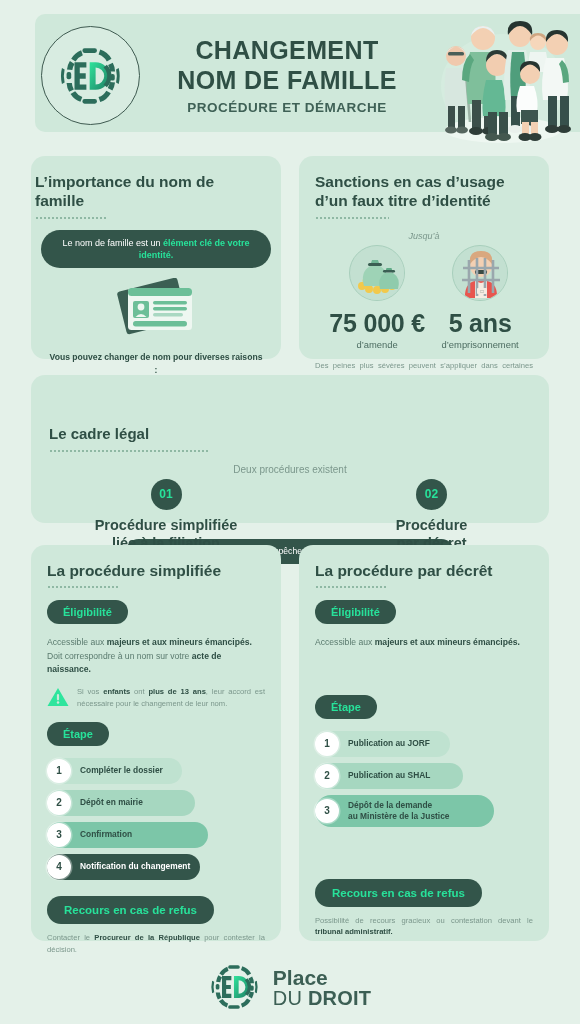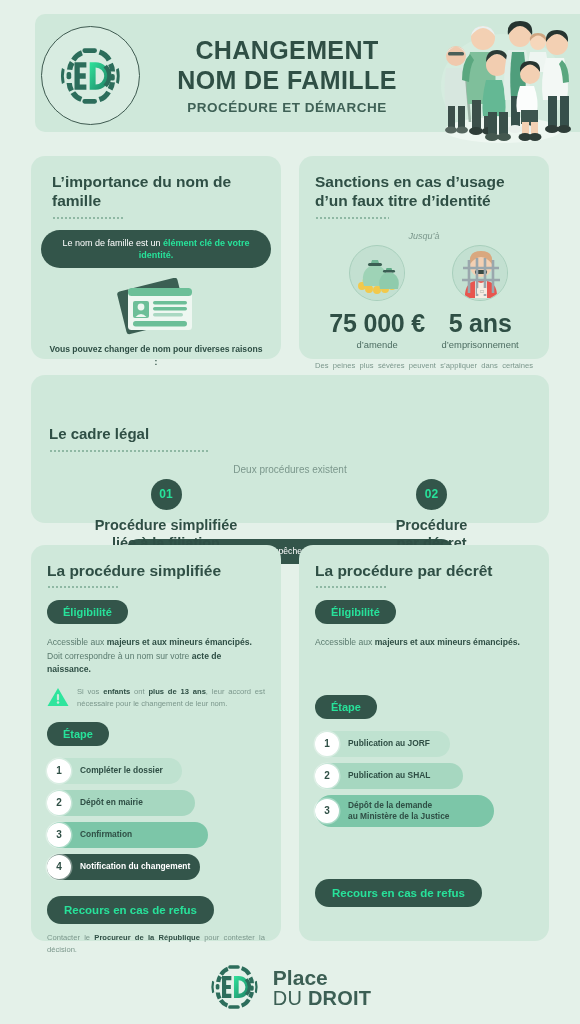--- a/index.html
+++ b/index.html
@@ -233,21 +233,21 @@
           <rect x="103" y="114" width="7" height="12" fill="#f3d0b3"></rect>
         <ellipse cx="97" cy="129" rx="6.5" ry="4" fill="#2e3d38"></ellipse>
           <ellipse cx="107" cy="129" rx="6.5" ry="4" fill="#2e3d38"></ellipse>
         <circle cx="102" cy="66" r="10" fill="#f3d0b3"></circle>
         <path d="M92 64 q10 -15 20 0 q1 -11 -10 -11 q-11 0 -10 11z" fill="#263430"></path>
       </g>
     </svg>
   </div>
 
   <div class="card" style="left:31px; top:156px; width:250px; height:203px;">
-    <div style="padding:16px 16px 0 21px;">
+    <div style="padding:16px 16px 0 4px;">
       <div class="card-title">L’importance du nom de famille</div>
       <div class="dotline" style="width:72px;"></div>
     </div>
 
     <div style="padding:11px 10px 0 10px;">
       <div class="pill-dark" style="width:100%; text-align:center; font-size:9px;">
         <span>Le nom de famille est un </span><span class="accent">élément clé de votre identité.</span>
       </div>
     </div>
 
@@ -260,21 +260,21 @@
         <circle cx="33" cy="29" r="3.4" fill="#eef7f1"></circle>
         <path d="M27.5 39 q5.5 -6 11 0 z" fill="#eef7f1"></path>
         <rect x="45" y="23" width="34" height="3.4" rx="1.7" fill="#6cbf98"></rect>
         <rect x="45" y="29" width="34" height="3.4" rx="1.7" fill="#6cbf98"></rect>
         <rect x="45" y="35" width="30" height="3.4" rx="1.7" fill="#a9d8c2"></rect>
         <rect x="25" y="43" width="54" height="5.5" rx="2.7" fill="#6cbf98"></rect>
       </svg>
     </div>
 
     <div style="padding:3px 16px 0 16px;">
-      <div class="body-txt" style="font-weight:700; color:#2f4f45; text-align:center;">Vous pouvez changer de nom pour diverses raisons :</div>
+      <div class="body-txt" style="font-weight:700; color:#2f4f45; text-align:center;margin-top:8px;">Vous pouvez changer de nom pour diverses raisons :</div>
       <ul id="reasons-list" style="margin:6px 0 0 34px; list-style:none;">
           <li class="body-txt" style="font-weight: 700; color: rgb(47, 79, 69); position: relative; padding-left: 9px; line-height: 1.45;"><span style="position:absolute;left:0;top:0;color:#6a9383;">·</span>familiale</li>
           <li class="body-txt" style="font-weight: 700; color: rgb(47, 79, 69); position: relative; padding-left: 9px; line-height: 1.45;"><span style="position:absolute;left:0;top:0;color:#6a9383;">·</span>personnelle</li>
           <li class="body-txt" style="font-weight: 700; color: rgb(47, 79, 69); position: relative; padding-left: 9px; line-height: 1.45;"><span style="position:absolute;left:0;top:0;color:#6a9383;">·</span>culturelle…</li>
         </ul>
     </div>
   </div>
 
   <div class="card" style="left:299px; top:156px; width:250px; height:203px;">
     <div style="padding:16px 28px 0 16px;">
@@ -467,20 +467,23 @@
         <div class="step s3 tall" style="width: 82%;">
           <div class="step-num">3</div>
           <div class="step-label">Dépôt de la demande<br>au Ministère de la Justice</div>
         </div>
       </div>
 
     <div style="padding:46px 0 0 16px;">
       <span class="recours">Recours en cas de refus</span>
     </div>
 
+    <div style="padding:8px 16px 0 16px;">
+      <div class="muted-txt">Possibilité de recours gracieux ou contestation devant le <b>tribunal administratif.</b></div>
+    </div>
   </div>
 
   <div class="footer">
     <svg width="52" height="52" viewBox="0 0 100 100">
       <defs>
         <linearGradient id="gD2" x1="0" y1="0" x2="1" y2="1">
           <stop offset="0%" stop-color="#2fe39b"></stop>
             <stop offset="100%" stop-color="#1f7f64"></stop>
         </linearGradient>
       </defs>

